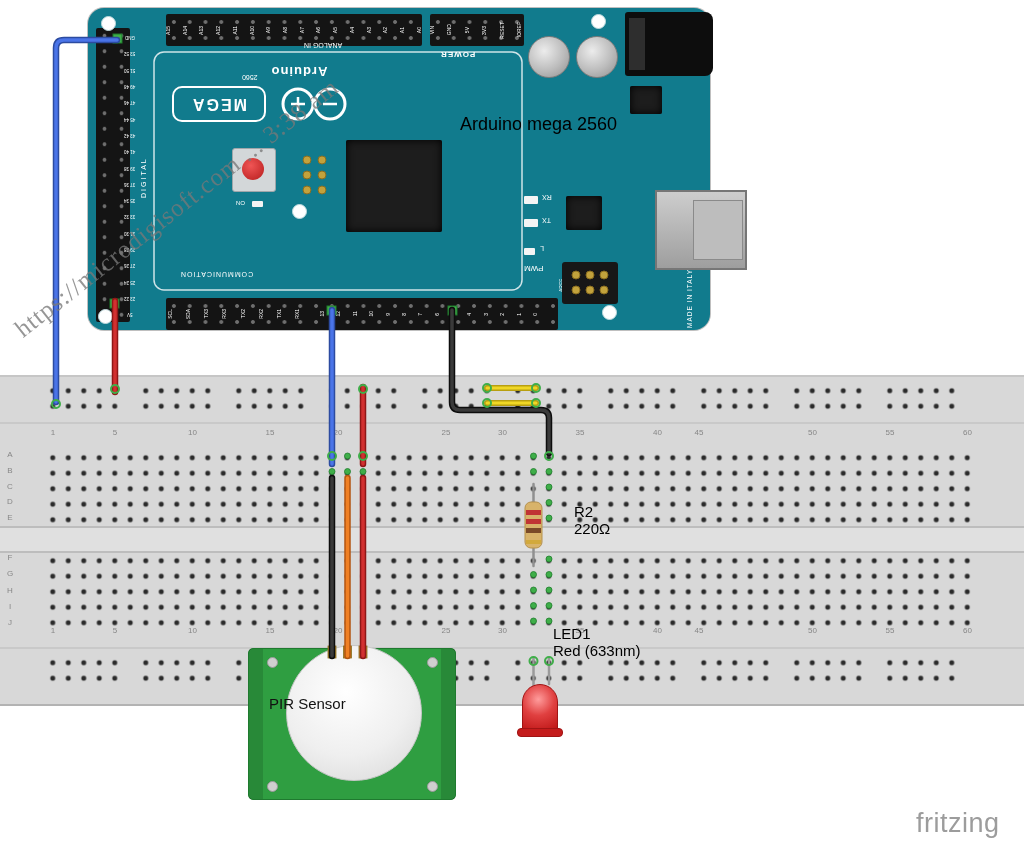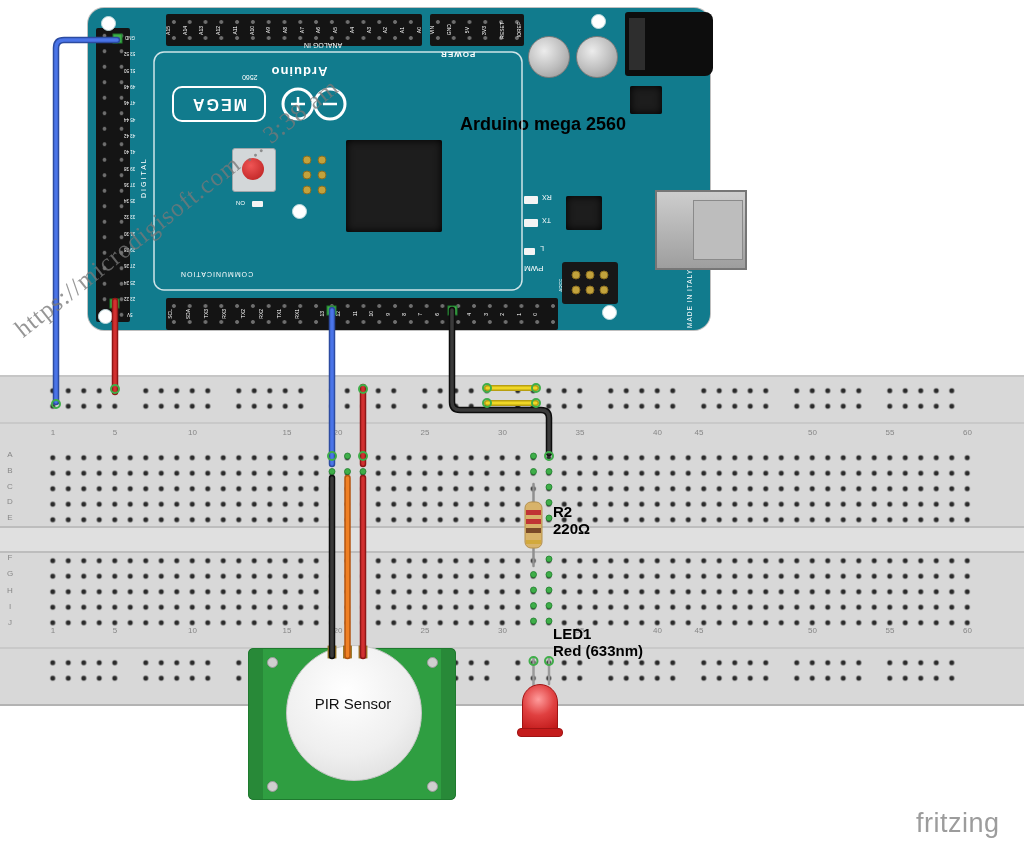--- a/index.html
+++ b/index.html
@@ -13,22 +13,22 @@
   #channel{position:absolute;left:0;top:149px;width:1024px;height:27px;background:#e0e0e0;
     border-top:2px solid #bdbdbd;border-bottom:2px solid #bdbdbd;box-sizing:border-box;}
   .holes{position:absolute;left:45px;width:931px;
     background-image:radial-gradient(circle, #2a2a2a 0 1.9px, #9b9b9b 2.6px, rgba(0,0,0,0) 3.4px);
     background-size:15.5px 15.5px;}
   .rail::after{content:"";position:absolute;left:0;top:0;right:0;bottom:0;
     background:repeating-linear-gradient(90deg, rgba(0,0,0,0) 0 77.5px, #d8d8d8 77.5px 93px);}
   .colnums{position:absolute;left:45px;width:931px;height:10px;font-size:8px;color:#878787;z-index:3;}
   .colnums span{position:absolute;top:0;transform:translateX(-50%);}
   .colnums span:nth-child(1){left:8px}.colnums span:nth-child(2){left:70px}
-  .colnums span:nth-child(3){left:147.5px}.colnums span:nth-child(4){left:242px}
-  .colnums span:nth-child(5){left:293px}.colnums span:nth-child(6){left:380px}
+  .colnums span:nth-child(3){left:147.5px}.colnums span:nth-child(4){left:225px}
+  .colnums span:nth-child(5){left:293px}.colnums span:nth-child(6){left:401px}
   .colnums span:nth-child(7){left:457.5px}.colnums span:nth-child(8){left:535px}
   .colnums span:nth-child(9){left:612.5px}.colnums span:nth-child(10){left:654px}
   .colnums span:nth-child(11){left:767.5px}.colnums span:nth-child(12){left:845px}
   .colnums span:nth-child(13){left:922.5px}
   .rowletters{position:absolute;left:4px;width:12px;display:flex;flex-direction:column;
     justify-content:space-between;text-align:center;font-size:8px;color:#878787;z-index:3;}
 
   
   #arduino{position:absolute;left:88px;top:8px;width:622px;height:322px;background:#117b8d;
     border-radius:16px;z-index:4;box-shadow:0 0 0 1px rgba(0,0,0,.25);}
@@ -53,27 +53,27 @@
   .ledrect{position:absolute;background:#f4f4f4;border-radius:1px;}
 
   
   #pir{position:absolute;left:248px;top:648px;width:208px;height:152px;background:#2f9e41;
     border:1px solid #1f7a2f;border-radius:5px;z-index:5;box-sizing:border-box;}
   .pir-strip{position:absolute;top:0;width:14px;height:150px;background:rgba(0,0,0,.13);}
   .pir-screw{position:absolute;width:9px;height:9px;border-radius:50%;background:#cfcfcf;border:1px solid #9b9b9b;}
   #pir-dome{position:absolute;left:37px;top:-4px;width:134px;height:134px;border-radius:50%;
     background:radial-gradient(circle at 44% 34%, #ffffff, #efefef 55%, #d9d9d9 95%);
     border:1px solid #c7c7c7;}
-  #pir-label{position:absolute;left:20px;top:46px;width:168px;text-align:center;font-size:15px;color:#111;z-index:2;}
+  #pir-label{position:absolute;left:20px;top:46px;width:168px;text-align:left;font-size:15px;color:#111;z-index:2;}
   #led-body{position:absolute;left:522px;top:684px;width:36px;height:50px;z-index:7;
     background:radial-gradient(circle at 45% 30%, #ff9c9c 0%, #e04040 42%, #c01818 88%);
     border:1px solid #a01414;border-radius:18px 18px 5px 5px;box-sizing:border-box;}
   #led-flange{position:absolute;left:517px;top:728px;width:46px;height:9px;background:#c41c1c;
     border:1px solid #a01414;border-radius:4px;z-index:7;box-sizing:border-box;}
-  .anno{position:absolute;color:#000;font-size:15px;line-height:17px;z-index:8;white-space:nowrap;font-weight:bold;}
+  .anno{position:absolute;color:#000;font-size:15px;line-height:17px;z-index:8;white-space:nowrap;}
 
   #wires{position:absolute;left:0;top:0;z-index:6;}
   #watermark{position:absolute;left:18px;top:318px;transform:rotate(-38deg);transform-origin:0 50%;
     font-family:"Liberation Serif", serif;font-size:25px;letter-spacing:1px;color:rgba(120,120,120,.78);
     white-space:nowrap;z-index:9;}
   #brand{position:absolute;left:916px;top:808px;font-size:27px;color:#9c9c9c;letter-spacing:.5px;z-index:2;}
 </style>
 </head>
 <body>
 
@@ -406,21 +406,21 @@
         <circle cx="549" cy="574.5" r="3"></circle>
         <circle cx="549" cy="590" r="3"></circle>
         <circle cx="549" cy="605.5" r="3"></circle>
         <circle cx="549" cy="621" r="3"></circle>
     </g>
   </svg>
 
   <div id="led-body"></div>
   <div id="led-flange"></div>
 
-  <div class="anno" style="left:553px;top:503px">
+  <div class="anno" style="left:574px;top:503px">
     <div>R2</div>
     <div>220Ω</div>
   </div>
   <div class="anno" style="left:553px;top:625px">
     <div>LED1</div>
     <div>Red (633nm)</div>
   </div>
 
   <div id="watermark">https://microdigisoft.com ... 3:38 am</div>
   <div id="brand">fritzing</div>

